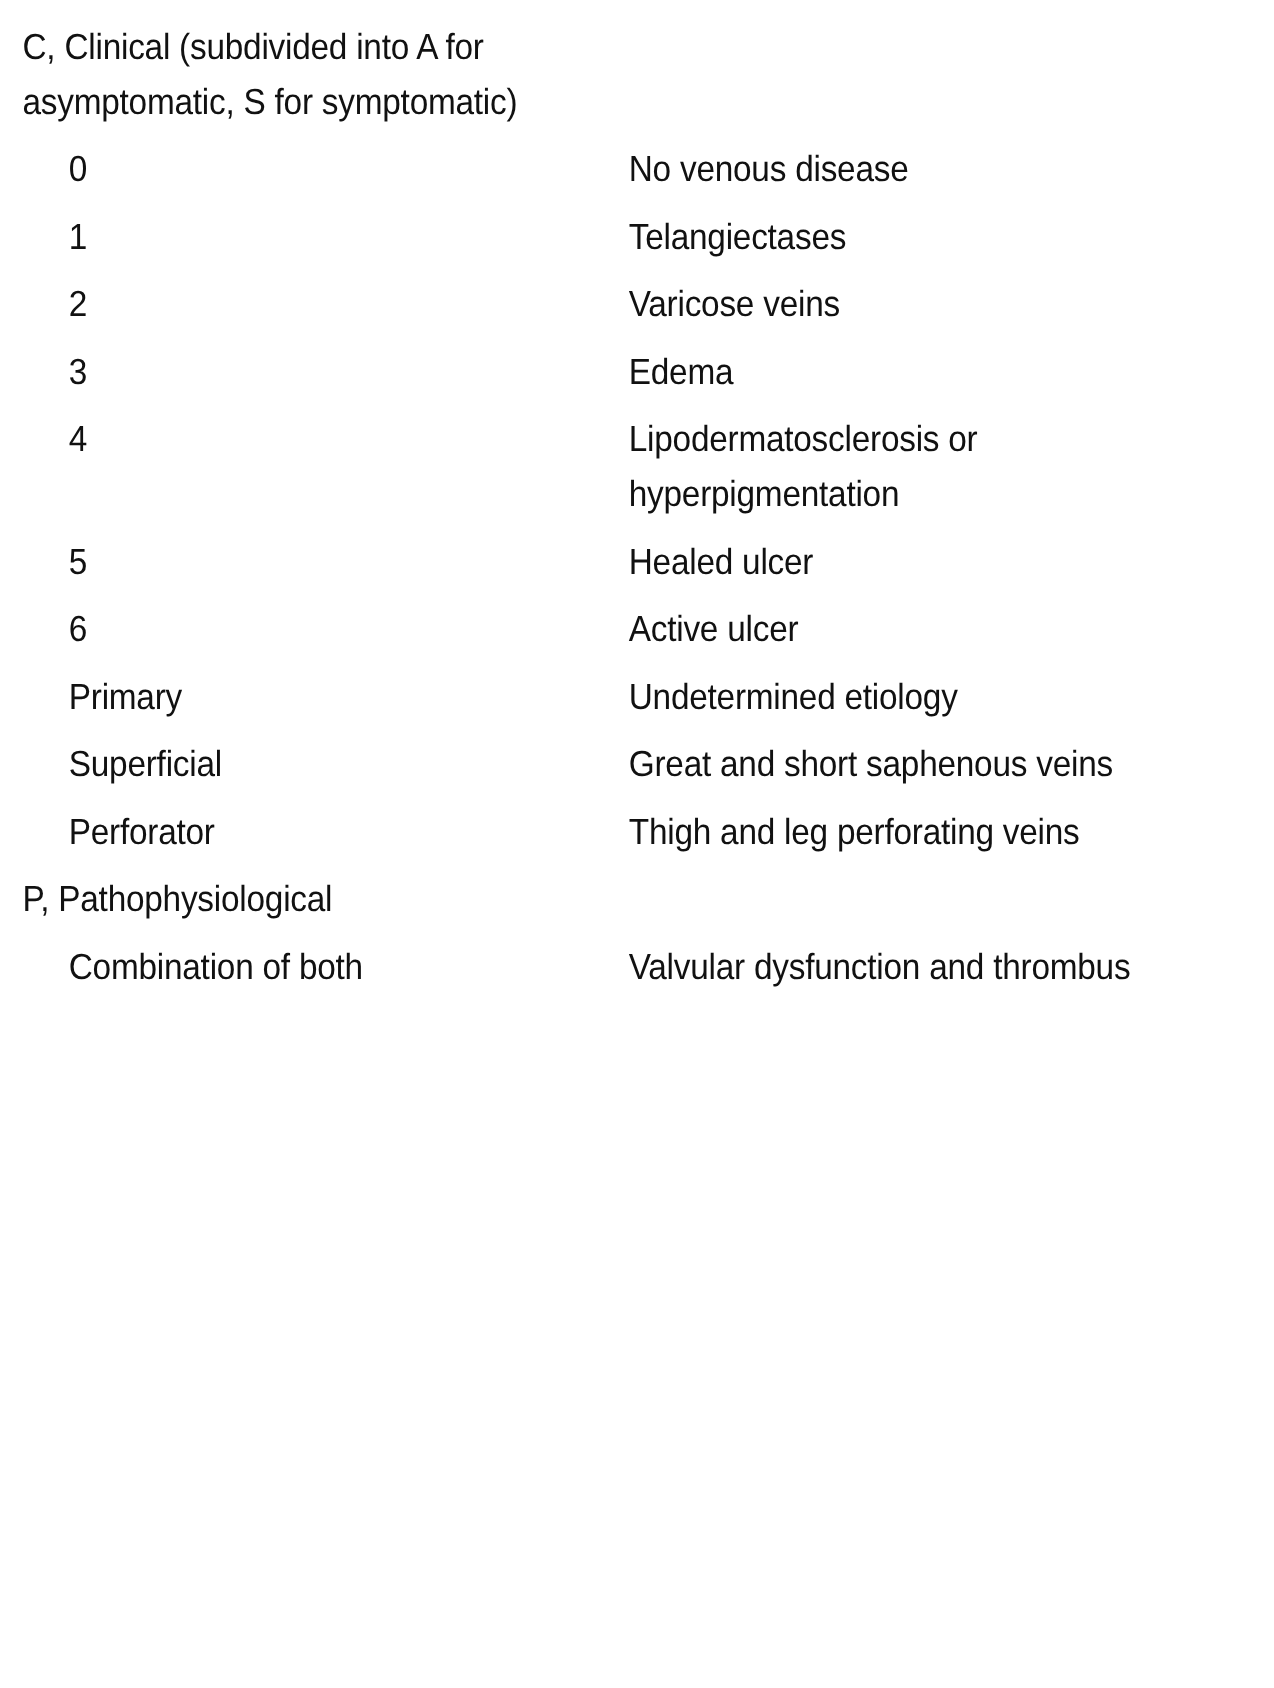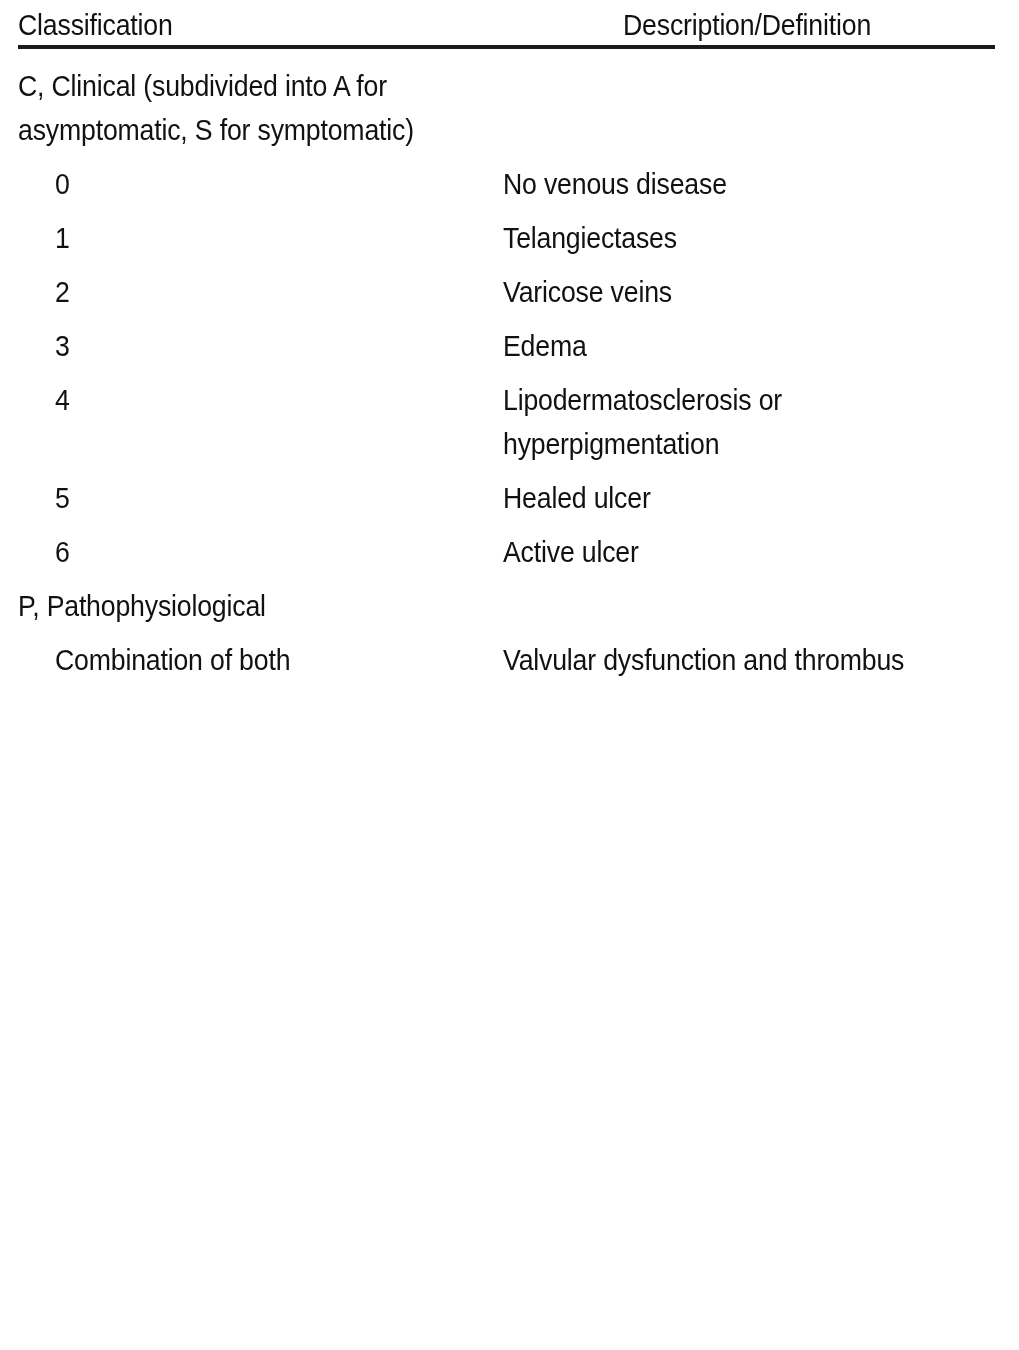--- a/index.html
+++ b/index.html
@@ -92,25 +92,20 @@
 
   
   .row.lines-1 { height: 54px; }
   .row.lines-2 { height: 98px; }
 </style>
 </head>
 <body>
 
 <div class="table-root">
 
-  <div class="thead">
-    <div class="th th-classification">Classification</div>
-    <div class="th th-description">Description/Definition</div>
-    <div class="header-rule"></div>
-  </div>
 
   <div class="tbody" id="tbody">
       <div class="row level-section lines-2">
         <div class="cell cell-class">C, Clinical (subdivided into A for asymptomatic, S for symptomatic)</div>
         <div class="cell cell-desc"></div>
       </div>
       <div class="row level-sub lines-1">
         <div class="cell cell-class">0</div>
         <div class="cell cell-desc">No venous disease</div>
       </div>
@@ -131,20 +126,32 @@
         <div class="cell cell-desc">Lipodermatosclerosis or hyperpigmentation</div>
       </div>
       <div class="row level-sub lines-1">
         <div class="cell cell-class">5</div>
         <div class="cell cell-desc">Healed ulcer</div>
       </div>
       <div class="row level-sub lines-1">
         <div class="cell cell-class">6</div>
         <div class="cell cell-desc">Active ulcer</div>
       </div>
+      <div class="row level-sub lines-1">
+        <div class="cell cell-class">Primary</div>
+        <div class="cell cell-desc">Undetermined etiology</div>
+      </div>
+      <div class="row level-sub lines-1">
+        <div class="cell cell-class">Superficial</div>
+        <div class="cell cell-desc">Great and short saphenous veins</div>
+      </div>
+      <div class="row level-sub lines-1">
+        <div class="cell cell-class">Perforator</div>
+        <div class="cell cell-desc">Thigh and leg perforating veins</div>
+      </div>
       <div class="row level-section lines-1">
         <div class="cell cell-class">P, Pathophysiological</div>
         <div class="cell cell-desc"></div>
       </div>
       <div class="row level-sub lines-1">
         <div class="cell cell-class">Combination of both</div>
         <div class="cell cell-desc">Valvular dysfunction and thrombus</div>
       </div>
     </div>
 

